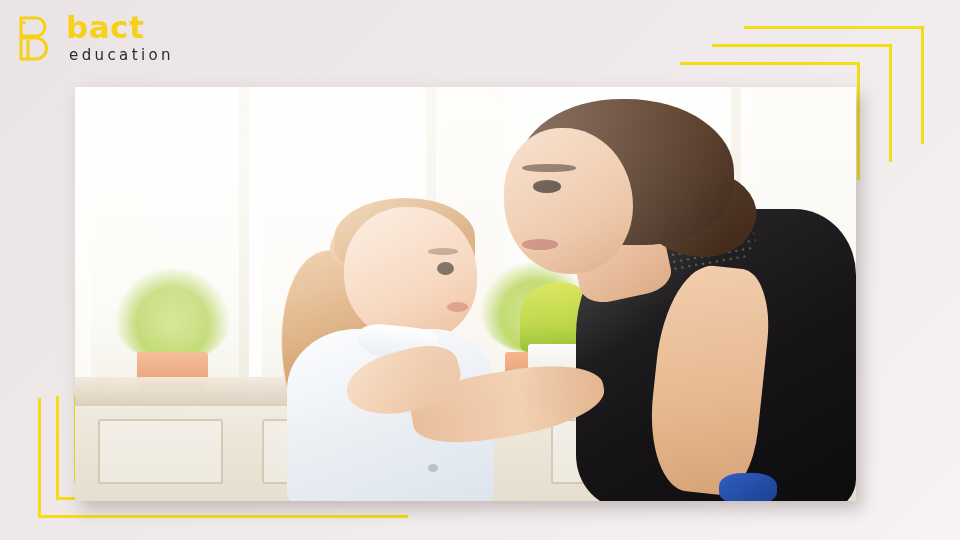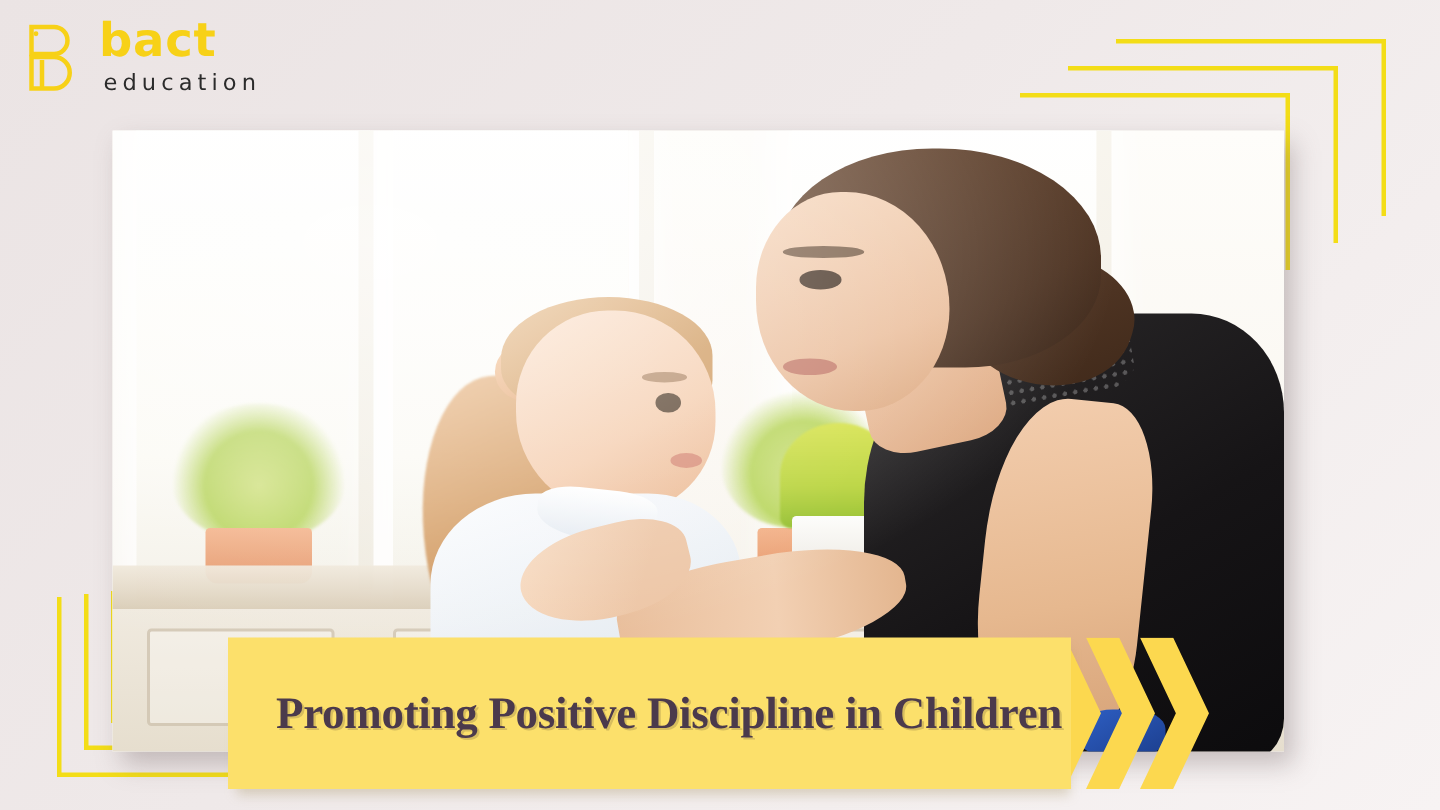--- a/index.html
+++ b/index.html
@@ -452,22 +452,14 @@
         <div class="w-arm"></div>
         <div class="w-forearm"></div>
         <div class="w-hand"></div>
         <div class="w-blue"></div>
       </div>
 
       <div class="photo-glow"></div>
     </div>
   </div>
 
-  <div id="banner-wrap">
-    <div id="banner-shadow"></div>
-    <div class="chev" id="chev-2"></div>
-    <div class="chev" id="chev-1"></div>
-    <div class="chev" id="chev-0"></div>
-    <div id="banner"></div>
-    <div id="banner-title">Promoting Positive Discipline in Children</div>
-  </div>
 
 </div>
 
 </body></html>

